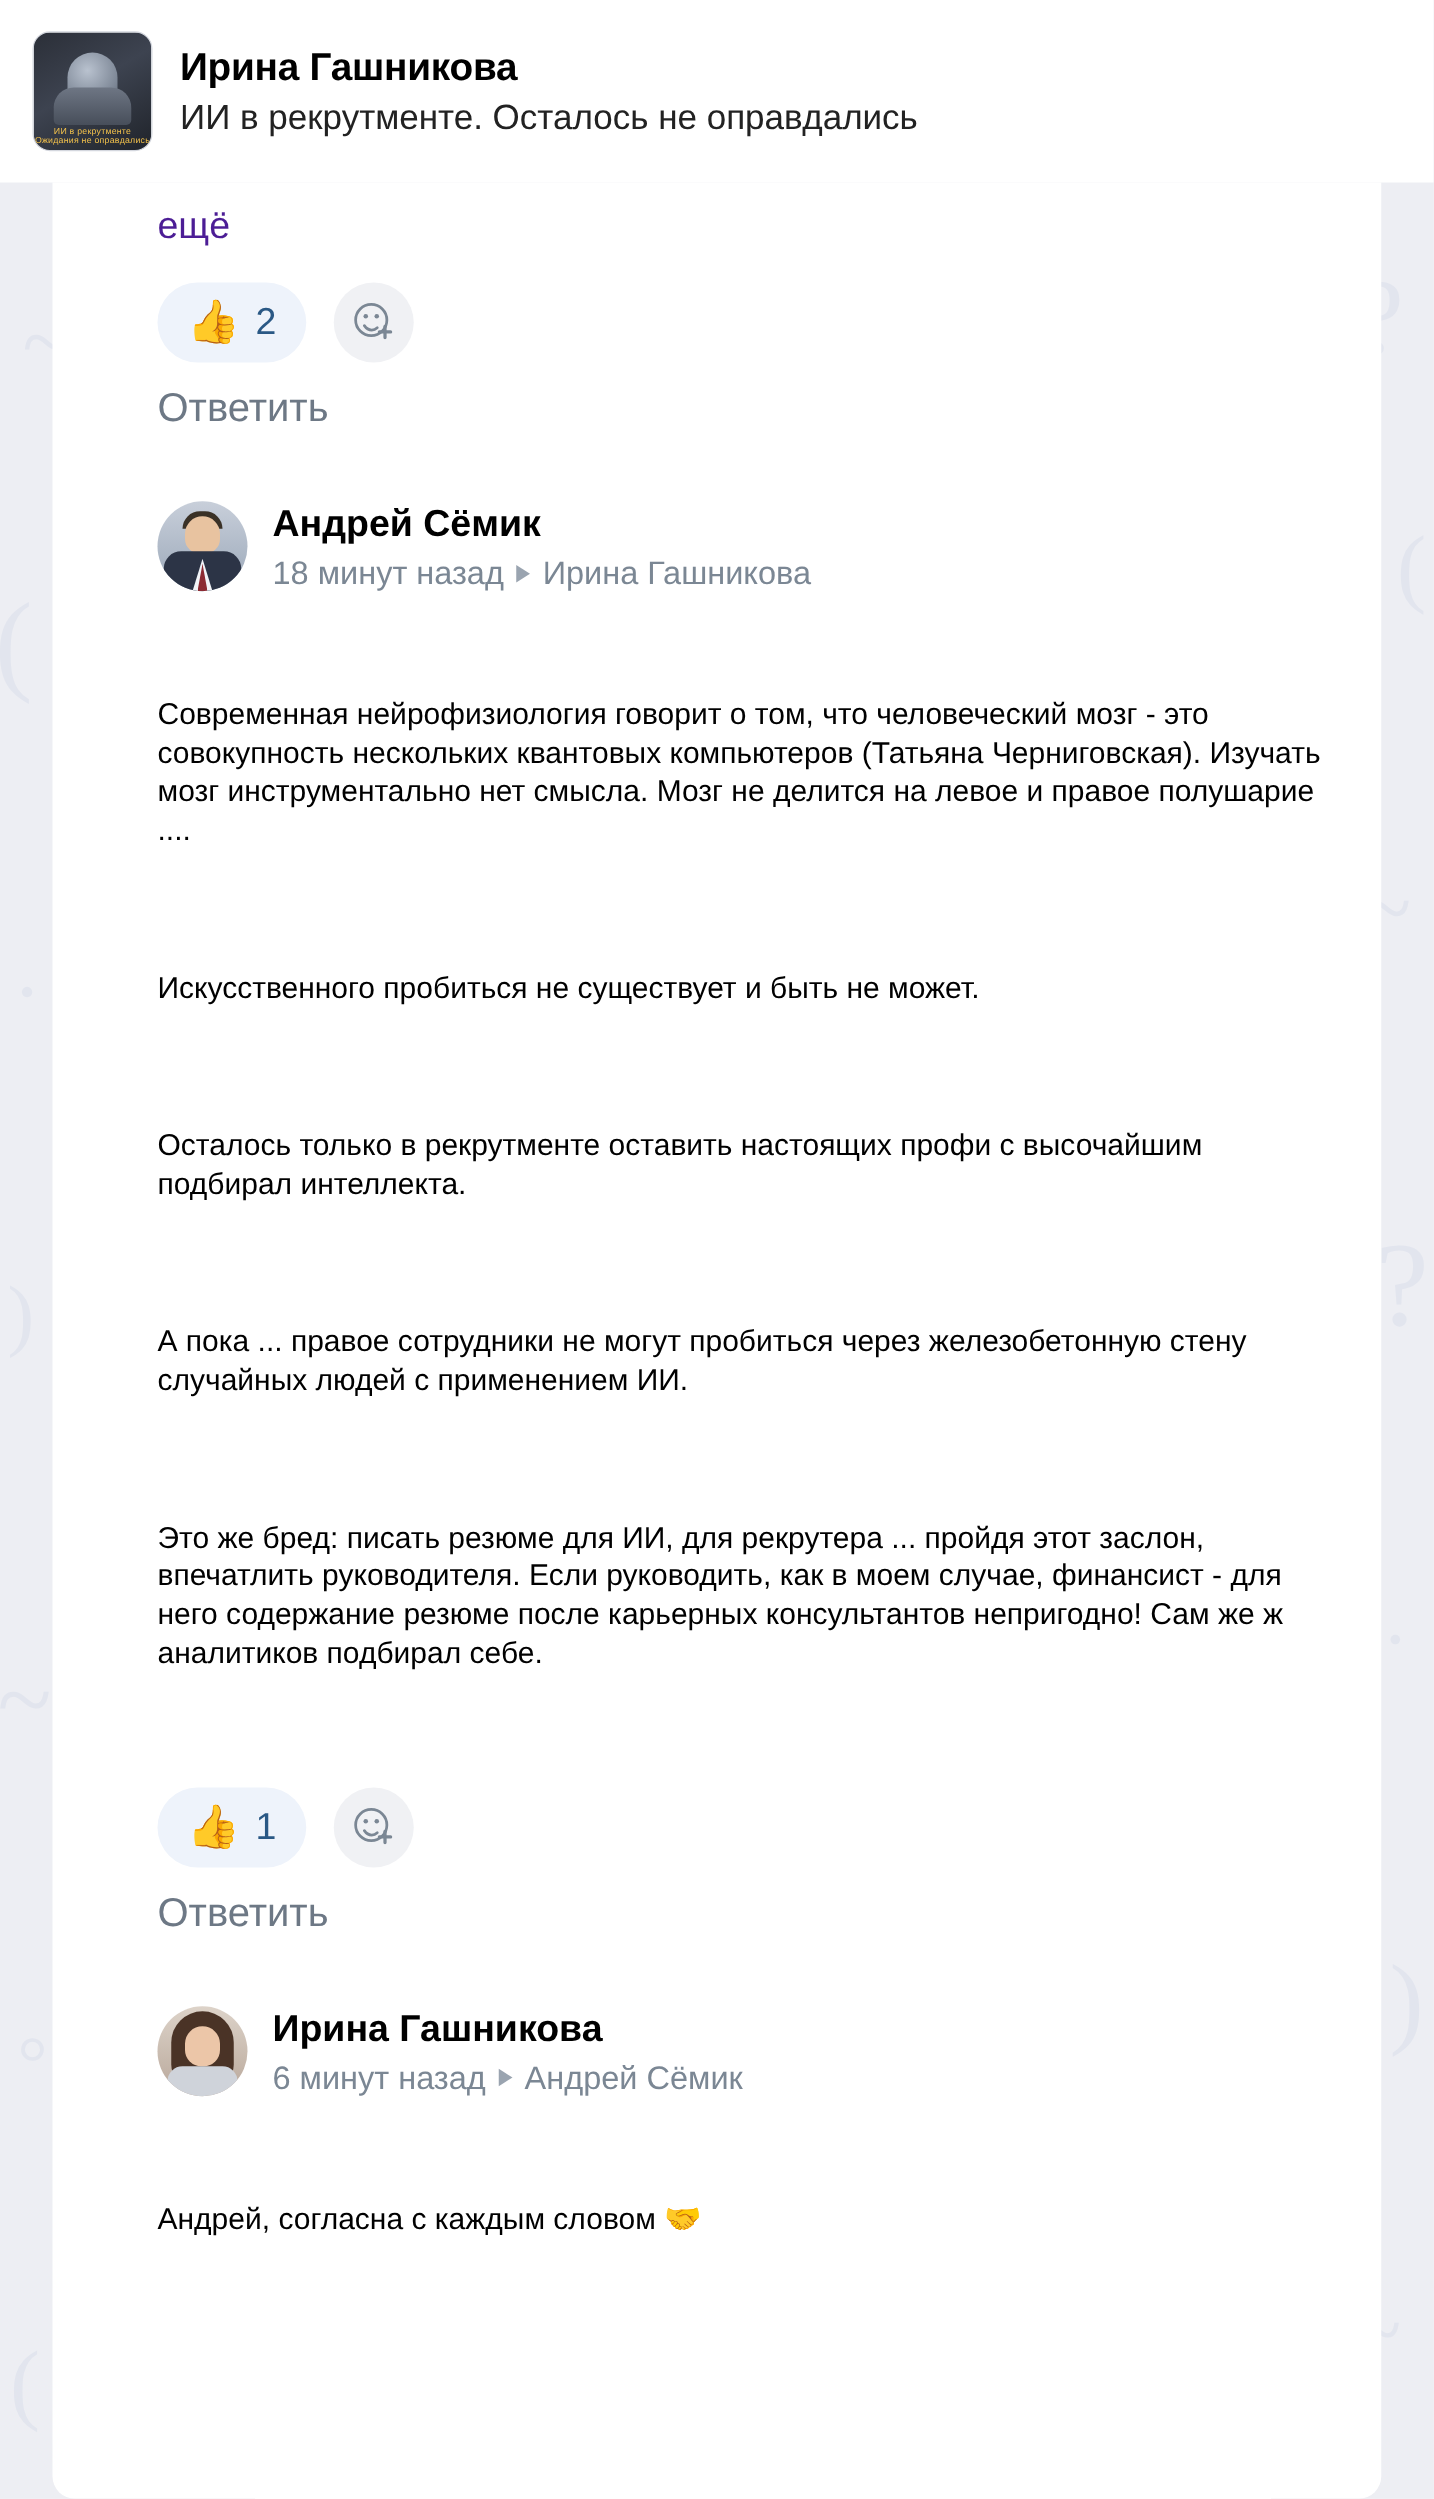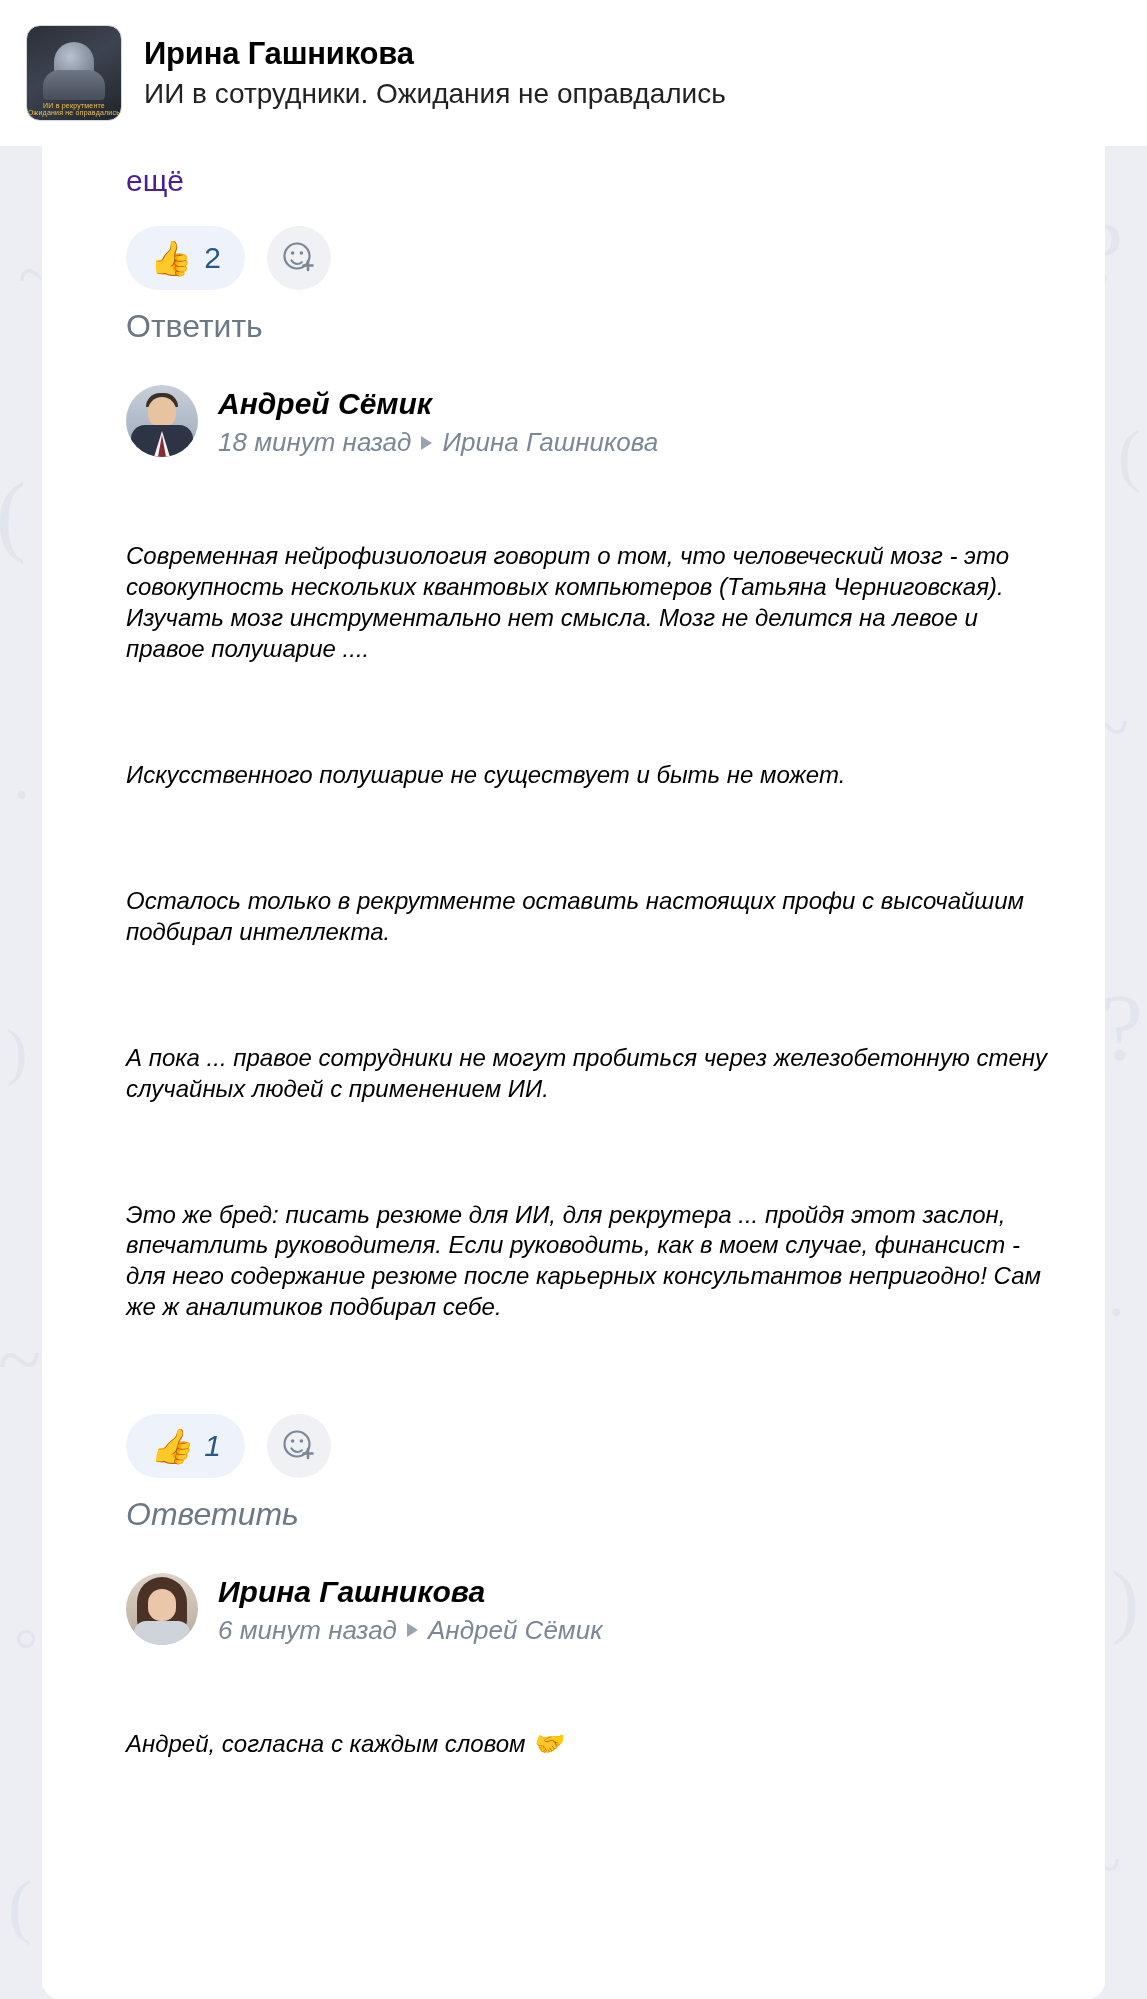--- a/index.html
+++ b/index.html
@@ -177,23 +177,22 @@
   .reply-link {
     margin-top: 18px;
     font-size: 32px;
     color: #6d7885;
     cursor: pointer;
     display: inline-block;
   }
 
   
   .comment {
-    margin-top: 40px;
+    margin-top: 56px;
     position: relative;
-    font-style: italic;
   }
   .comment-head {
     display: flex;
     align-items: flex-start;
     gap: 20px;
   }
   .avatar {
     width: 72px;
     height: 72px;
     border-radius: 50%;
@@ -339,21 +338,21 @@
 
 <div class="header">
   <div class="header-avatar">
     <div class="ha-head"></div>
     <div class="ha-body"></div>
     <div class="ha-caption">ИИ в рекрутменте
 Ожидания не оправдались</div>
   </div>
   <div class="header-text">
     <div class="header-title">Ирина Гашникова</div>
-    <div class="header-subtitle">ИИ в сотрудники. Ожидания не оправдались</div>
+    <div class="header-subtitle">ИИ в рекрутменте. Осталось не оправдались</div>
   </div>
 </div>
 
 <div class="card">
   <div class="card-inner">
 
     <div>
       <span class="link-more">ещё</span>
 
       <div class="reactions">
@@ -389,21 +388,21 @@
           <div class="comment-subline">
             <span class="time">18 минут назад</span>
             <span class="tri"></span>
             <span class="reply-to">Ирина Гашникова</span>
           </div>
         </div>
       </div>
 
       <div class="comment-body">
         <p>Современная нейрофизиология говорит о том, что человеческий мозг - это совокупность нескольких квантовых компьютеров (Татьяна Черниговская). Изучать мозг инструментально нет смысла. Мозг не делится на левое и правое полушарие ....</p>
-        <p>Искусственного полушарие не существует и быть не может.</p>
+        <p>Искусственного пробиться не существует и быть не может.</p>
         <p>Осталось только в рекрутменте оставить настоящих профи с высочайшим подбирал интеллекта.</p>
         <p>А пока ... правое сотрудники не могут пробиться через железобетонную стену случайных людей с применением ИИ.</p>
         <p>Это же бред: писать резюме для ИИ, для рекрутера ... пройдя этот заслон, впечатлить руководителя. Если руководить, как в моем случае, финансист - для него содержание резюме после карьерных консультантов непригодно! Сам же ж аналитиков подбирал себе.</p>
       </div>
 
       <div class="comment-actions">
         <div class="reactions">
           <div class="reaction-pill">
             <span class="reaction-emoji">👍</span>
             <span class="reaction-count">1</span>

